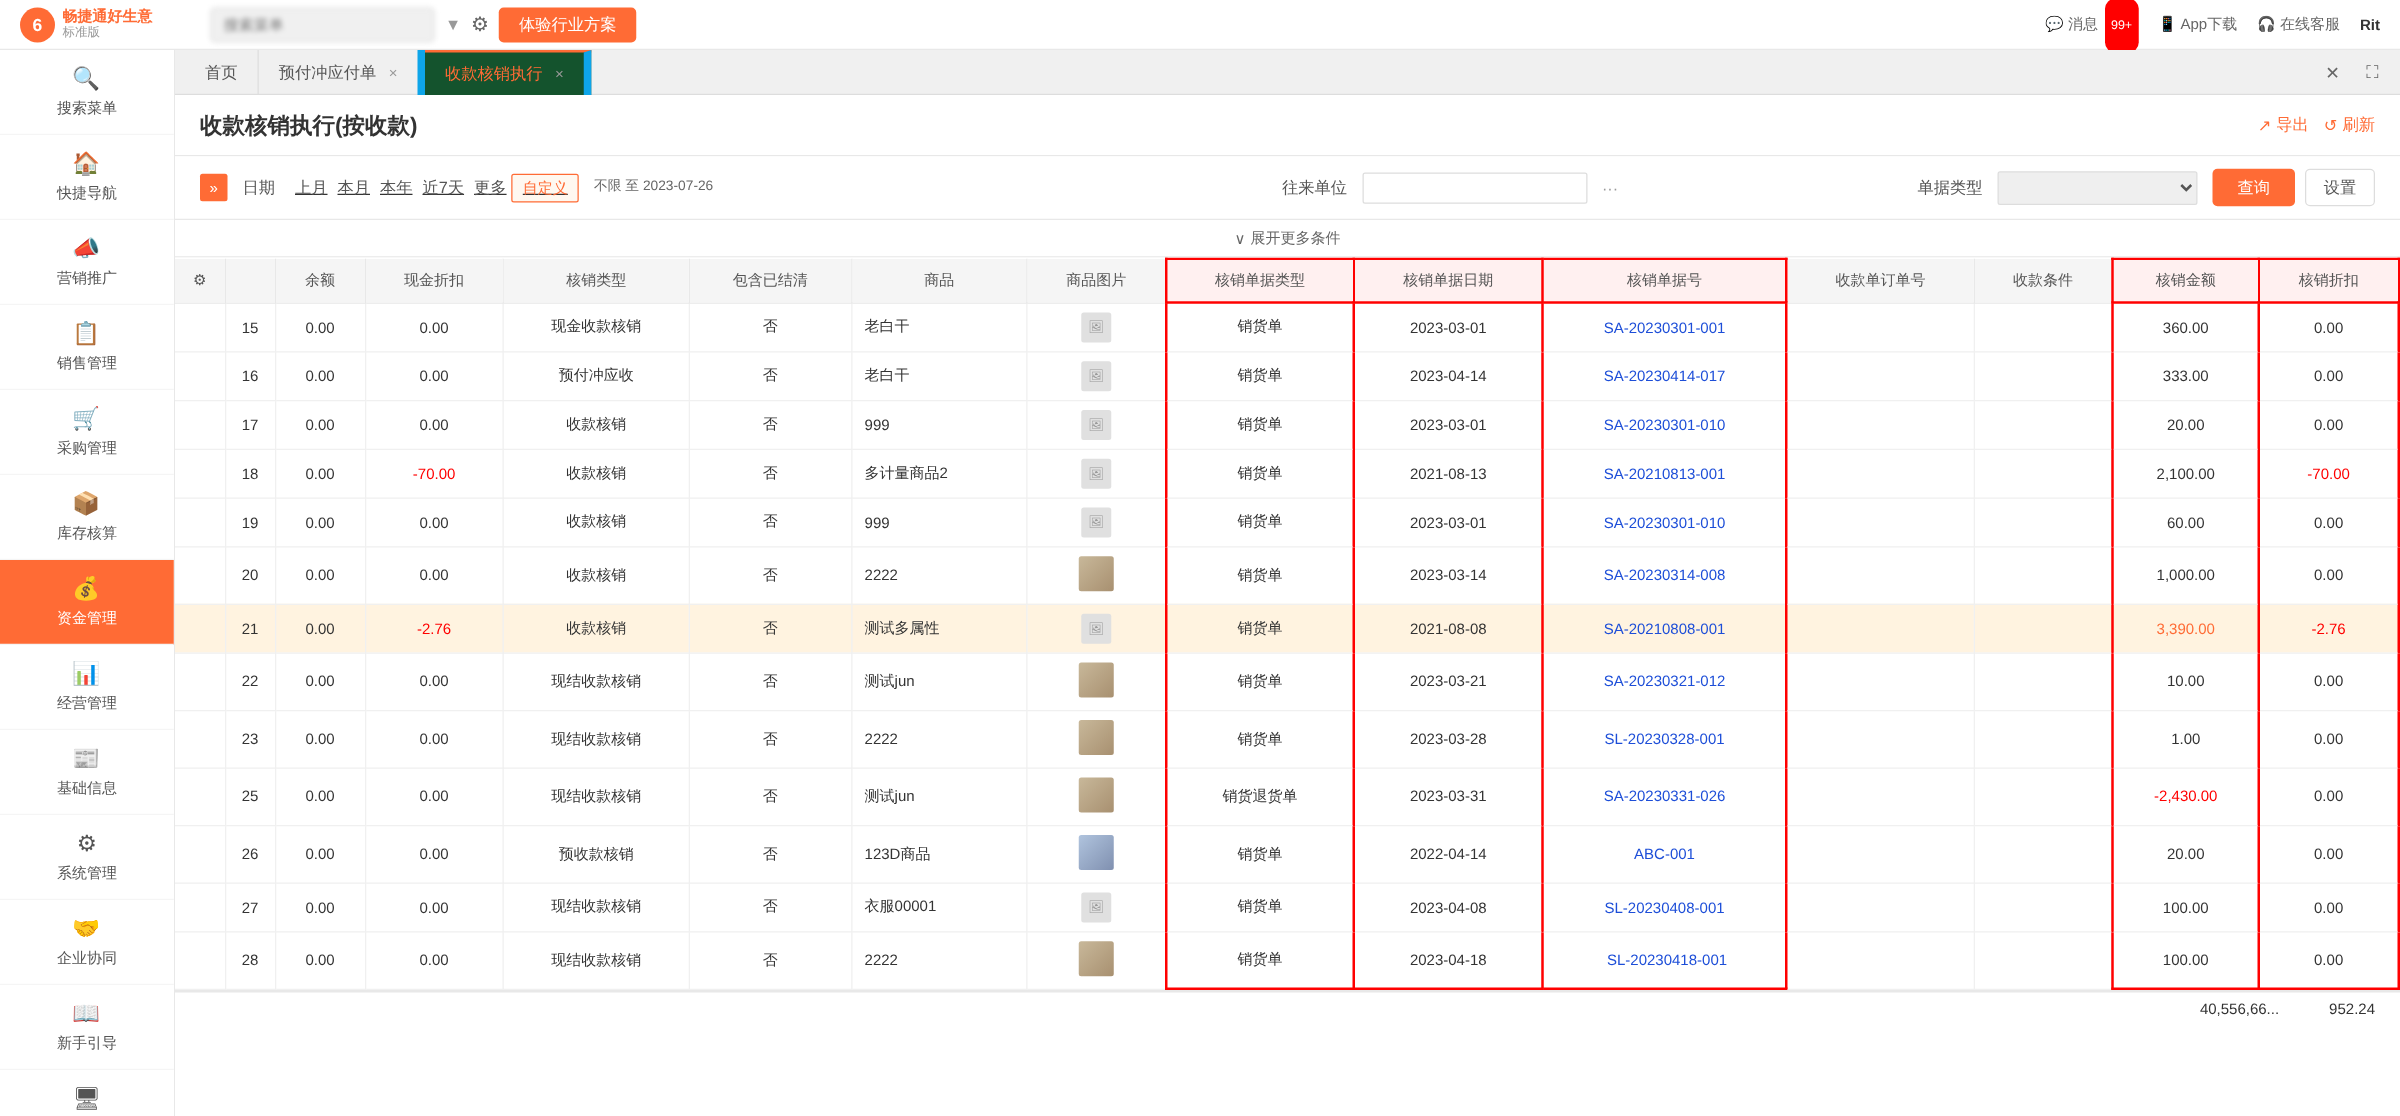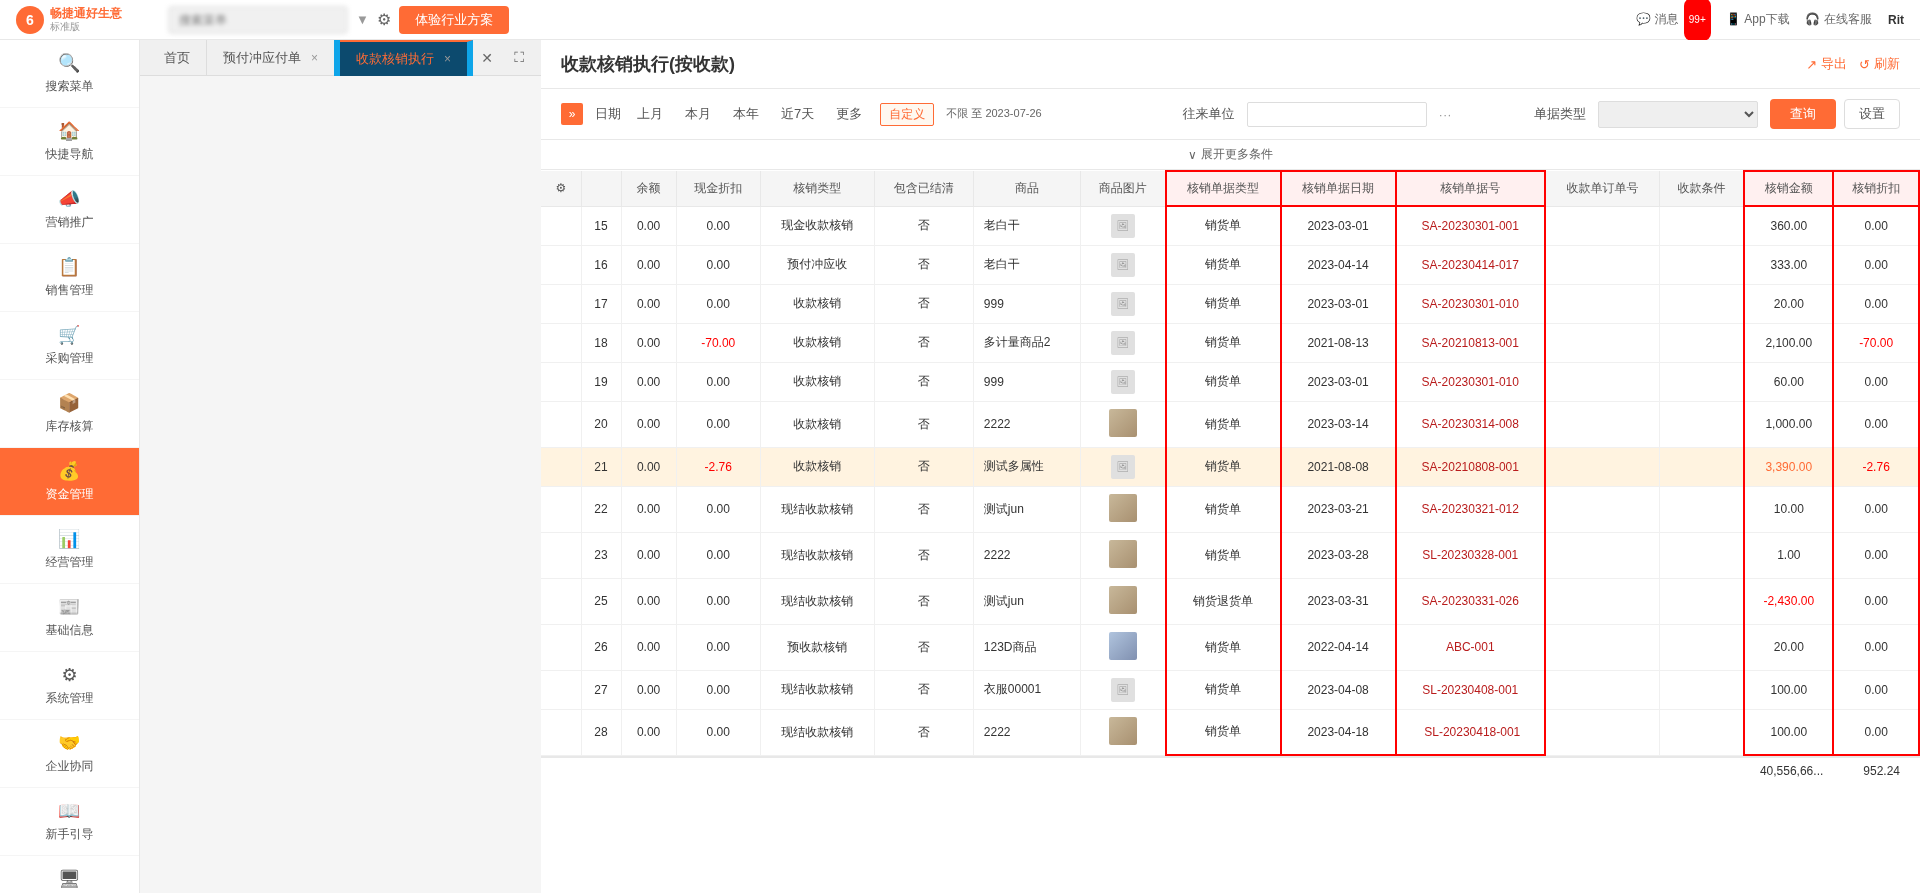--- a/index.html
+++ b/index.html
@@ -97,20 +97,21 @@
       gap: 4px;
       border-bottom: 1px solid #f5f5f5;
     }
     .sidebar-item.active { background: #ff6b35; color: #fff; border-radius: 0; }
     .sidebar-icon { font-size: 18px; }
 
     
     .content-area {
       flex: 1;
       display: flex;
+      flex-direction: column;
       overflow: hidden;
     }
 
     
     .tab-bar {
       background: #f0f0f0;
       border-bottom: 1px solid #ddd;
       display: flex;
       align-items: center;
       height: 36px;
@@ -121,21 +122,21 @@
       align-items: center;
       height: 36px;
       padding: 0 16px;
       font-size: 13px;
       cursor: pointer;
       color: #555;
       gap: 6px;
       border-right: 6px solid #0ea5e9;
     }
     .tab.active {
-      background: #0c4a6e;
+      background: #14532d;
       color: #ff6b35;
       border-top: 2px solid #ff6b35;
     }
     .tab-home {
       font-size: 13px;
       color: #555;
       padding: 0 16px;
       height: 36px;
       display: flex;
       align-items: center;
@@ -212,21 +213,21 @@
       background: #ff6b35;
       color: #fff;
       border: none;
       border-radius: 2px;
       width: 22px; height: 22px;
       cursor: pointer;
       font-size: 12px;
       display: flex; align-items: center; justify-content: center;
     }
     .filter-label { font-size: 13px; color: #555; }
-    .filter-date-group { display: flex; align-items: flex-start; gap: 14px; font-size: 13px; }
+    .filter-date-group { display: flex; align-items: flex-start; gap: 0; font-size: 13px; text-decoration: underline; }
     .filter-date-btn { color: #555; cursor: pointer; padding: 2px 4px; }
     .filter-date-custom {
       background: #fff8f0;
       border: 1px solid #ff6b35;
       color: #ff6b35;
       padding: 2px 8px;
       border-radius: 2px;
       font-size: 12px;
       cursor: pointer;
     }
@@ -306,21 +307,21 @@
     }
     td {
       padding: 7px 10px;
       text-align: center;
       border-bottom: 1px solid #f0f0f0;
       border-right: 1px solid #f0f0f0;
       color: #333;
       white-space: nowrap;
     }
     tr.highlighted td { background: #fff3e0; }
-    .link-text { color: #b91c1c; cursor: pointer; text-decoration: none; }
+    .link-text { color: #1d4ed8; cursor: pointer; text-decoration: none; }
 
     
     .table-footer {
       background: #fff;
       border-top: 2px solid #e8e8e8;
       display: flex;
       justify-content: flex-end;
       padding: 6px 20px;
       font-size: 12px;
       color: #333;

